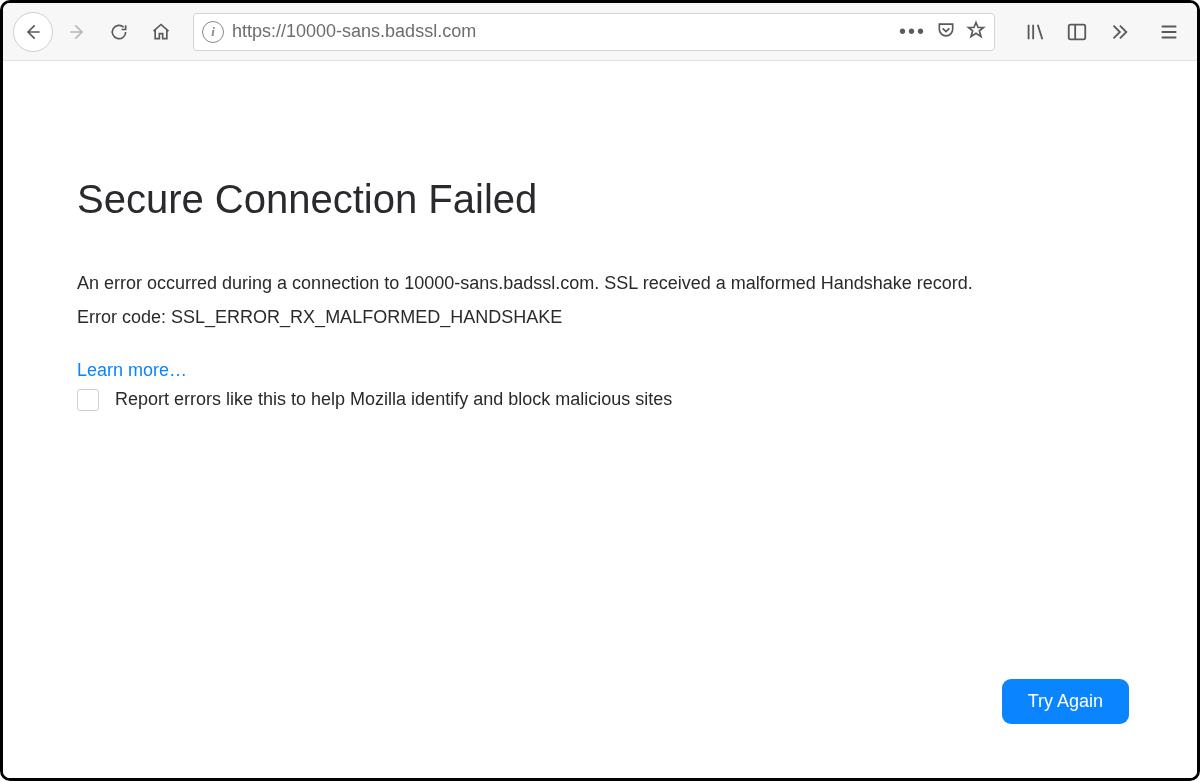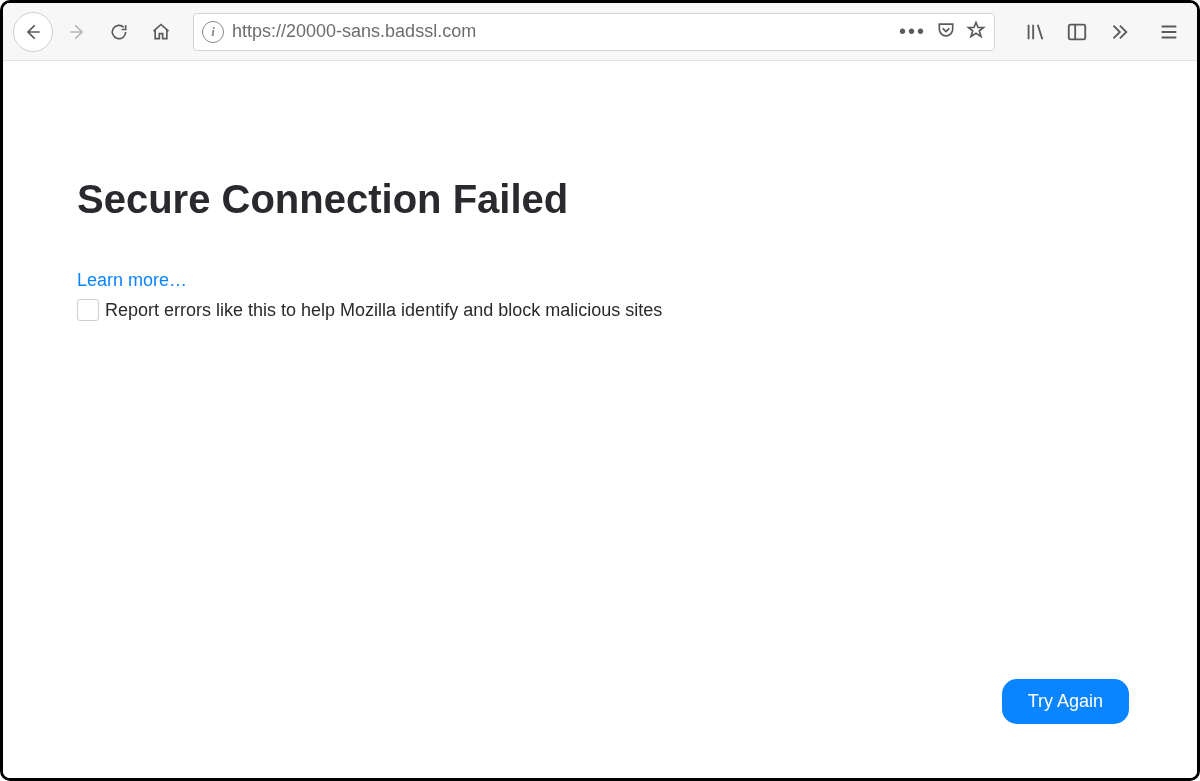--- a/index.html
+++ b/index.html
@@ -94,21 +94,21 @@
   .content {
     flex: 1;
     padding: 60px 74px 40px 74px;
     background: #fff;
     position: relative;
     font-size: 18px;
     color: #2a2a2e;
   }
   .title {
     font-size: 40px;
-    font-weight: 700;
+    font-weight: 400;
     color: #2a2a2e;
     margin: 56px 0 48px 0;
   }
   .desc {
     margin: 0 0 6px 0;
     line-height: 1.55;
   }
   .error-code-line {
     margin: 0 0 28px 0;
     line-height: 1.55;
@@ -121,39 +121,39 @@
     margin: 8px 0 20px 0;
     line-height: 1.5;
   }
   .learn-more {
     color: #0a84ff;
     text-decoration: none;
     cursor: pointer;
     display: inline-block;
   }
   .report-row {
-    display: flex; align-items: center; gap: 6px;
+    display: flex; align-items: center; gap: 16px;
     margin-top: 8px;
   }
   .checkbox {
     width: 22px; height: 22px;
     border: 1px solid #cfcfd1;
     border-radius: 3px;
     background: #fff;
     cursor: pointer;
   }
   .try-again {
     position: absolute;
     right: 68px;
     bottom: 54px;
     background: #0a84ff;
     color: #fff;
     font-size: 18px;
     border: none;
-    border-radius: 15px;
+    border-radius: 9px;
     padding: 12px 26px;
     cursor: pointer;
   }
 </style>
 </head>
 <body>
 
 <div class="window">
 
   <div class="toolbar">
@@ -174,21 +174,21 @@
     </div>
     <div class="tb-btn">
       <svg viewBox="0 0 24 24">
           <path d="M3 11l9-8 9 8M5 10v10h5v-6h4v6h5V10"></path>
         </svg>
     </div>
 
     <div class="addr-wrap">
       <div class="addr-bar">
         <div class="identity-icon">i</div>
-        <div class="url-text">https://20000-sans.badssl.com</div>
+        <div class="url-text">https://10000-sans.badssl.com</div>
         <div class="addr-right">
           <span class="dots">•••</span>
           <span>
             <svg viewBox="0 0 24 24">
                 <path d="M4 5h16v6a8 8 0 0 1-16 0V5z"></path>
                 <path d="M8 10l4 4 4-4"></path>
               </svg>
           </span>
           <span>
             <svg viewBox="0 0 24 24">
@@ -220,20 +220,25 @@
         <svg viewBox="0 0 24 24">
             <path d="M4 6h16M4 12h16M4 18h16"></path>
           </svg>
       </div>
     </div>
   </div>
 
   <div class="content">
     <h1 class="title">Secure Connection Failed</h1>
 
+    <p class="desc">An error occurred during a connection to 10000-sans.badssl.com. SSL received a malformed Handshake record.</p>
+    <p class="error-code-line">
+      <span>Error code:</span>
+      <span>SSL_ERROR_RX_MALFORMED_HANDSHAKE</span>
+    </p>
 
 
     <a class="learn-more">Learn more…</a>
 
     <div class="report-row">
       <div class="checkbox"></div>
       <span>Report errors like this to help Mozilla identify and block malicious sites</span>
     </div>
 
     <button class="try-again">Try Again</button>

